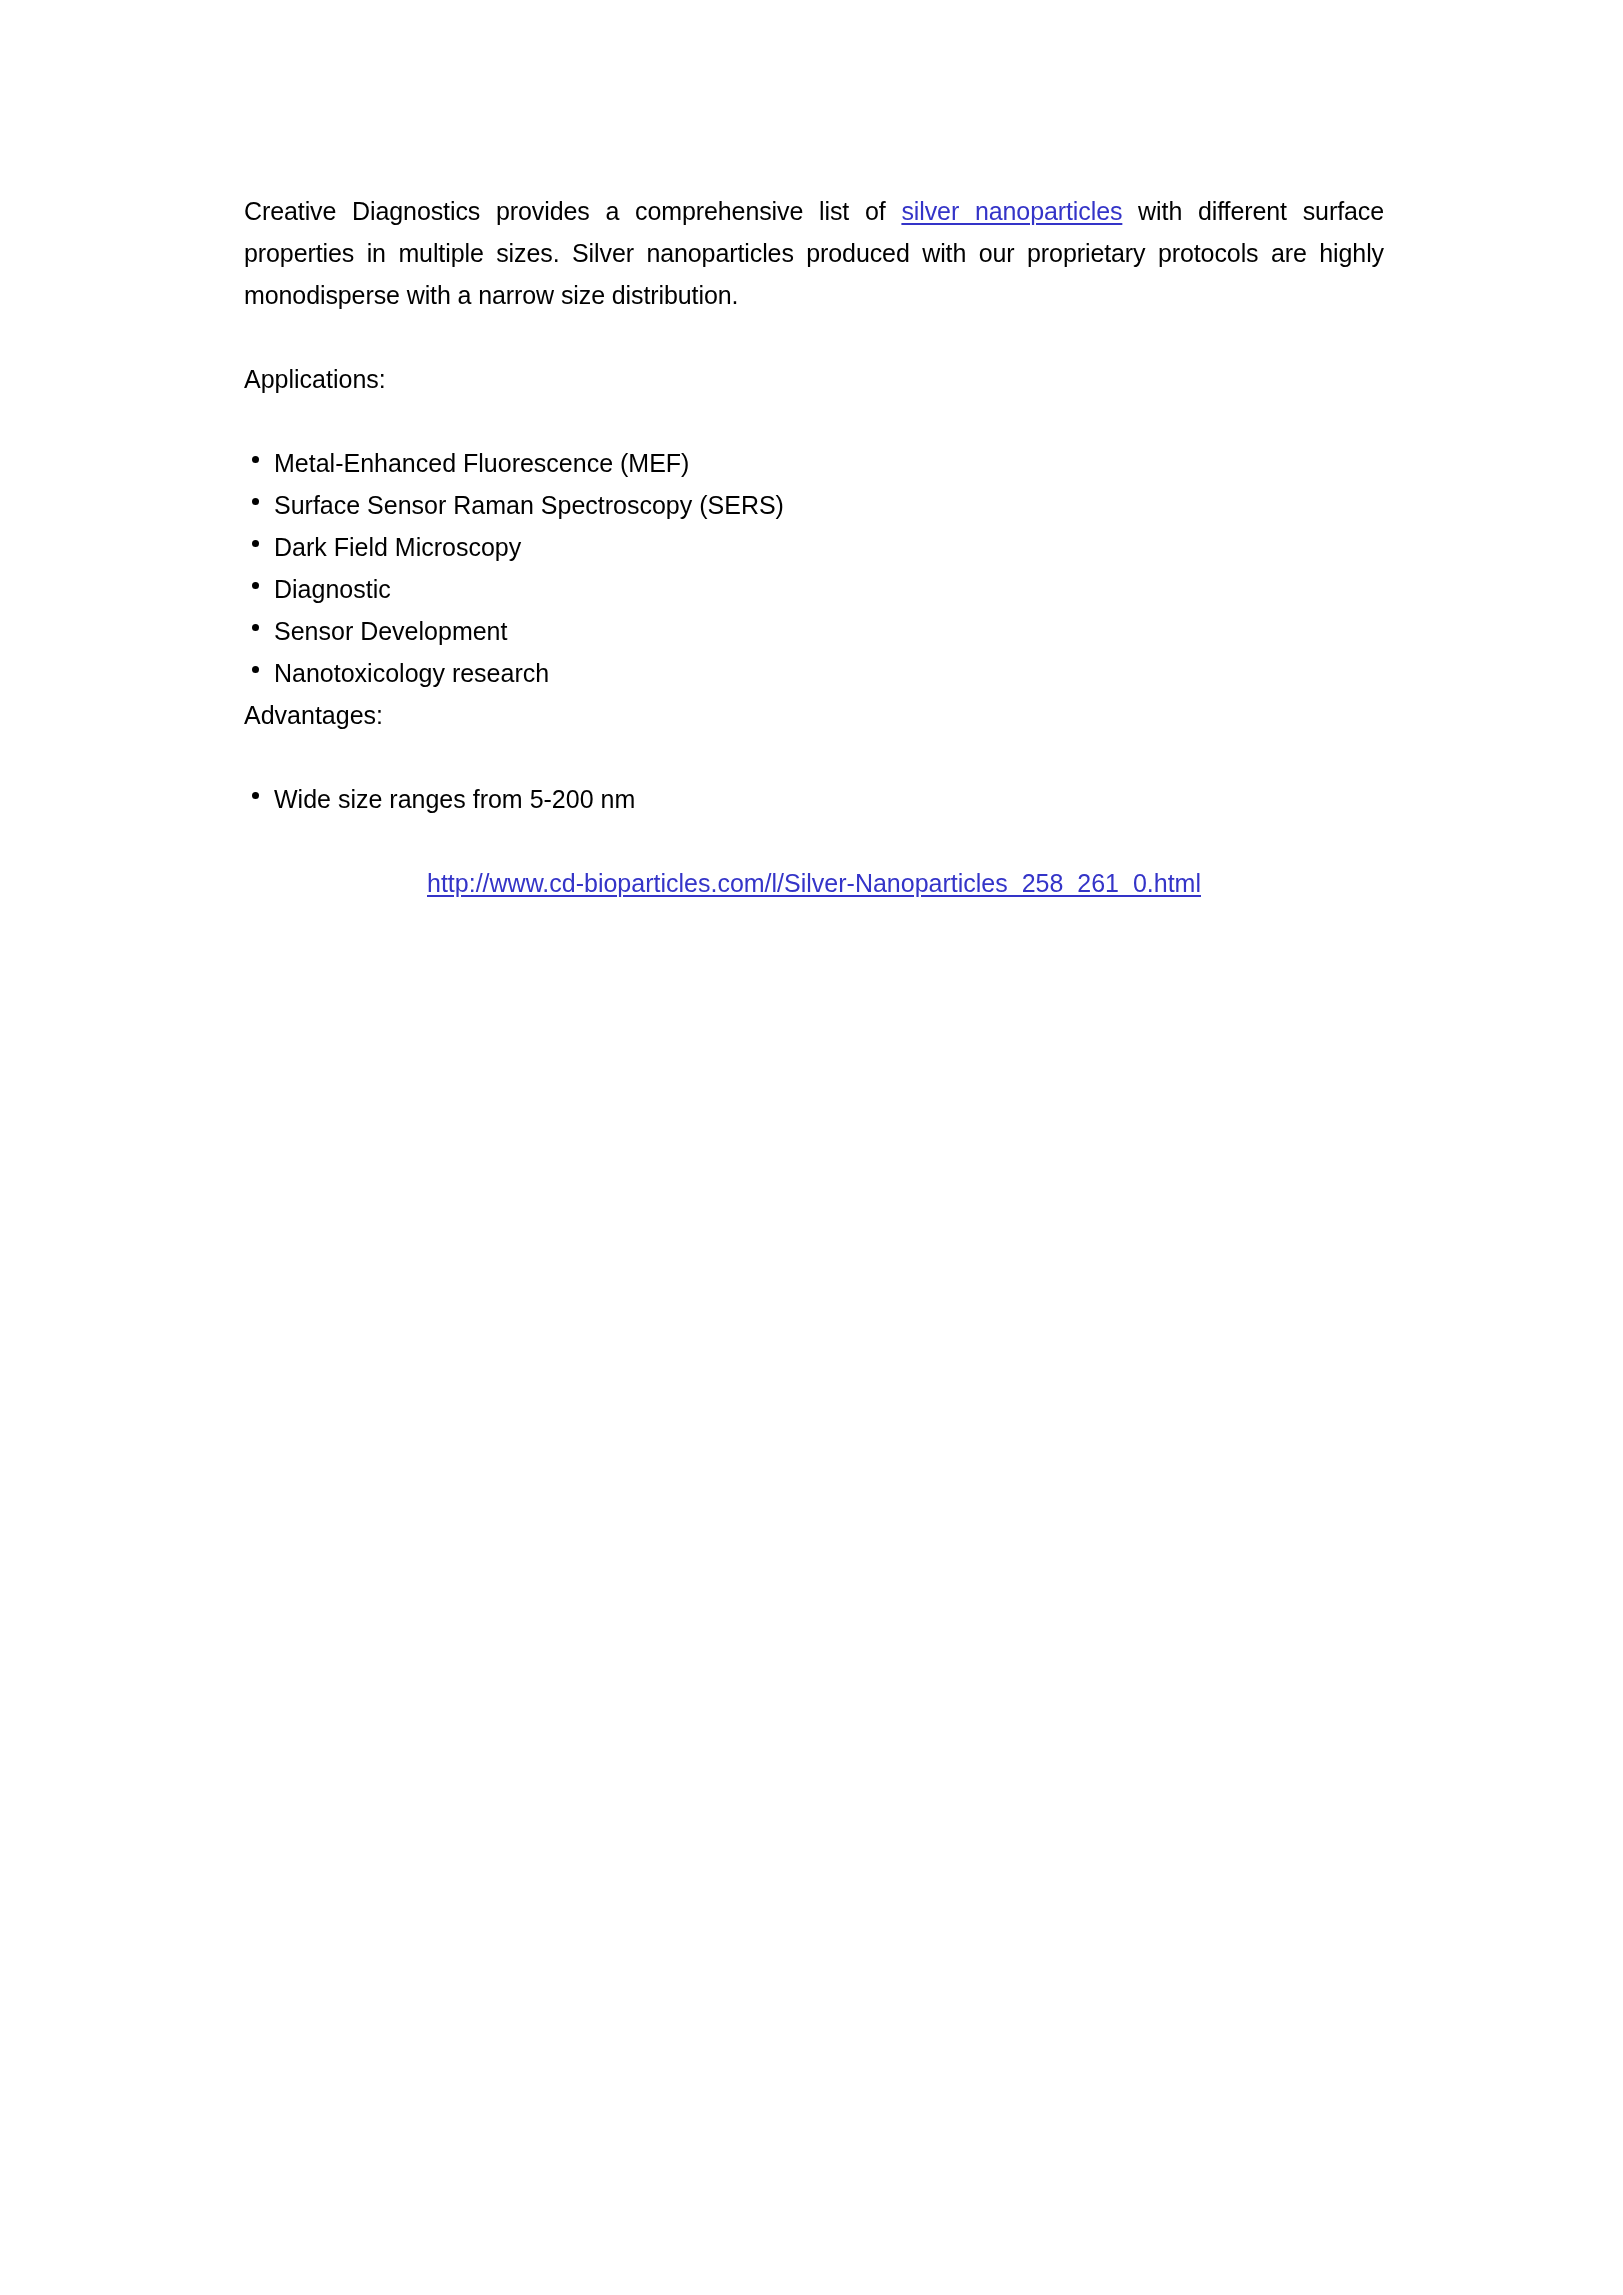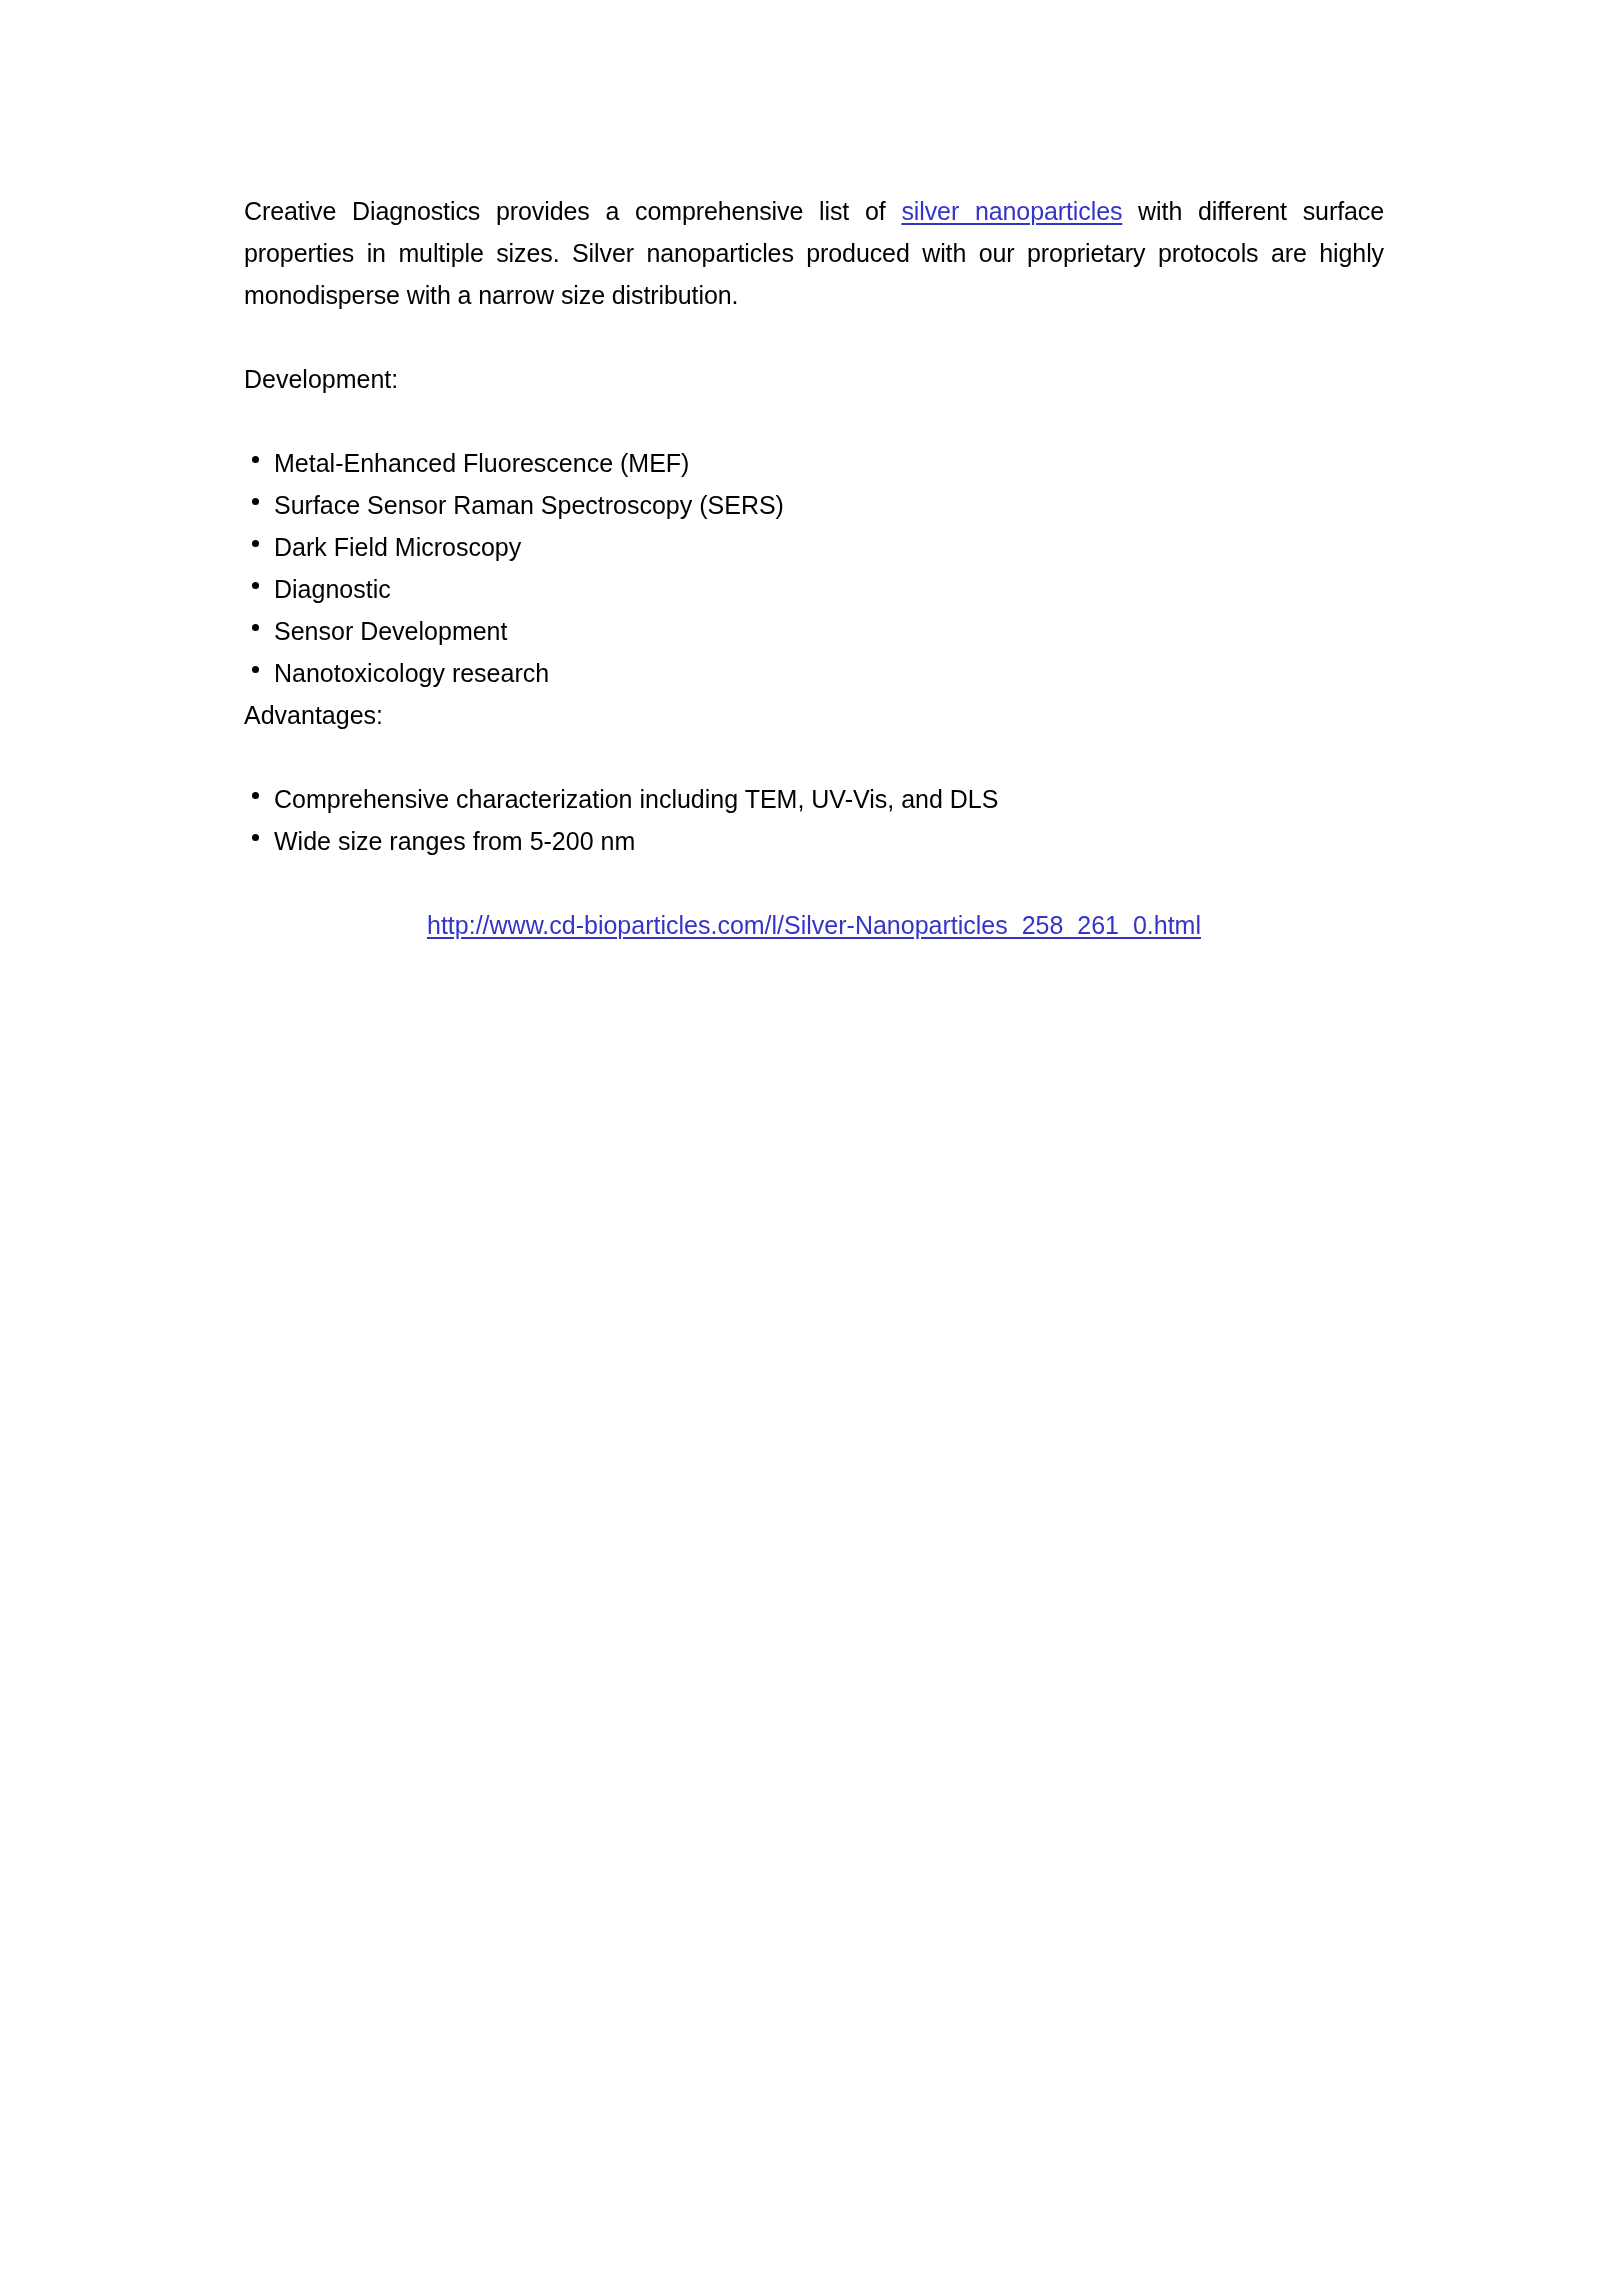--- a/index.html
+++ b/index.html
@@ -100,39 +100,38 @@
 </head>
 <body>
 
 <div class="page">
   <div class="content">
 
     <p class="para last-line-left"><span>Creative Diagnostics provides a comprehensive list of </span><a class="link" href="#">silver nanoparticles</a><span> with different surface properties in multiple sizes. Silver nanoparticles produced with our proprietary protocols are highly monodisperse with a narrow size distribution.</span></p>
 
     <div class="spacer-line"></div>
 
-    <p class="heading">Development:</p>
+    <p class="heading">Applications:</p>
 
     <div class="spacer-line"></div>
 
     <ul class="bullets">
       <li>Metal-Enhanced Fluorescence (MEF)</li>
       <li>Surface Sensor Raman Spectroscopy (SERS)</li>
       <li>Dark Field Microscopy</li>
       <li>Diagnostic</li>
       <li>Sensor Development</li>
       <li>Nanotoxicology research</li>
     </ul>
 
     <p class="heading">Advantages:</p>
 
     <div class="spacer-line"></div>
 
     <ul class="bullets">
-      <li>Comprehensive characterization including TEM, UV-Vis, and DLS</li>
       <li>Wide size ranges from 5-200 nm</li>
     </ul>
 
     <div class="spacer-line"></div>
 
     <p class="url-line"><a class="link" href="#">http://www.cd-bioparticles.com/l/Silver-Nanoparticles_258_261_0.html</a></p>
 
   </div>
 </div>
 

